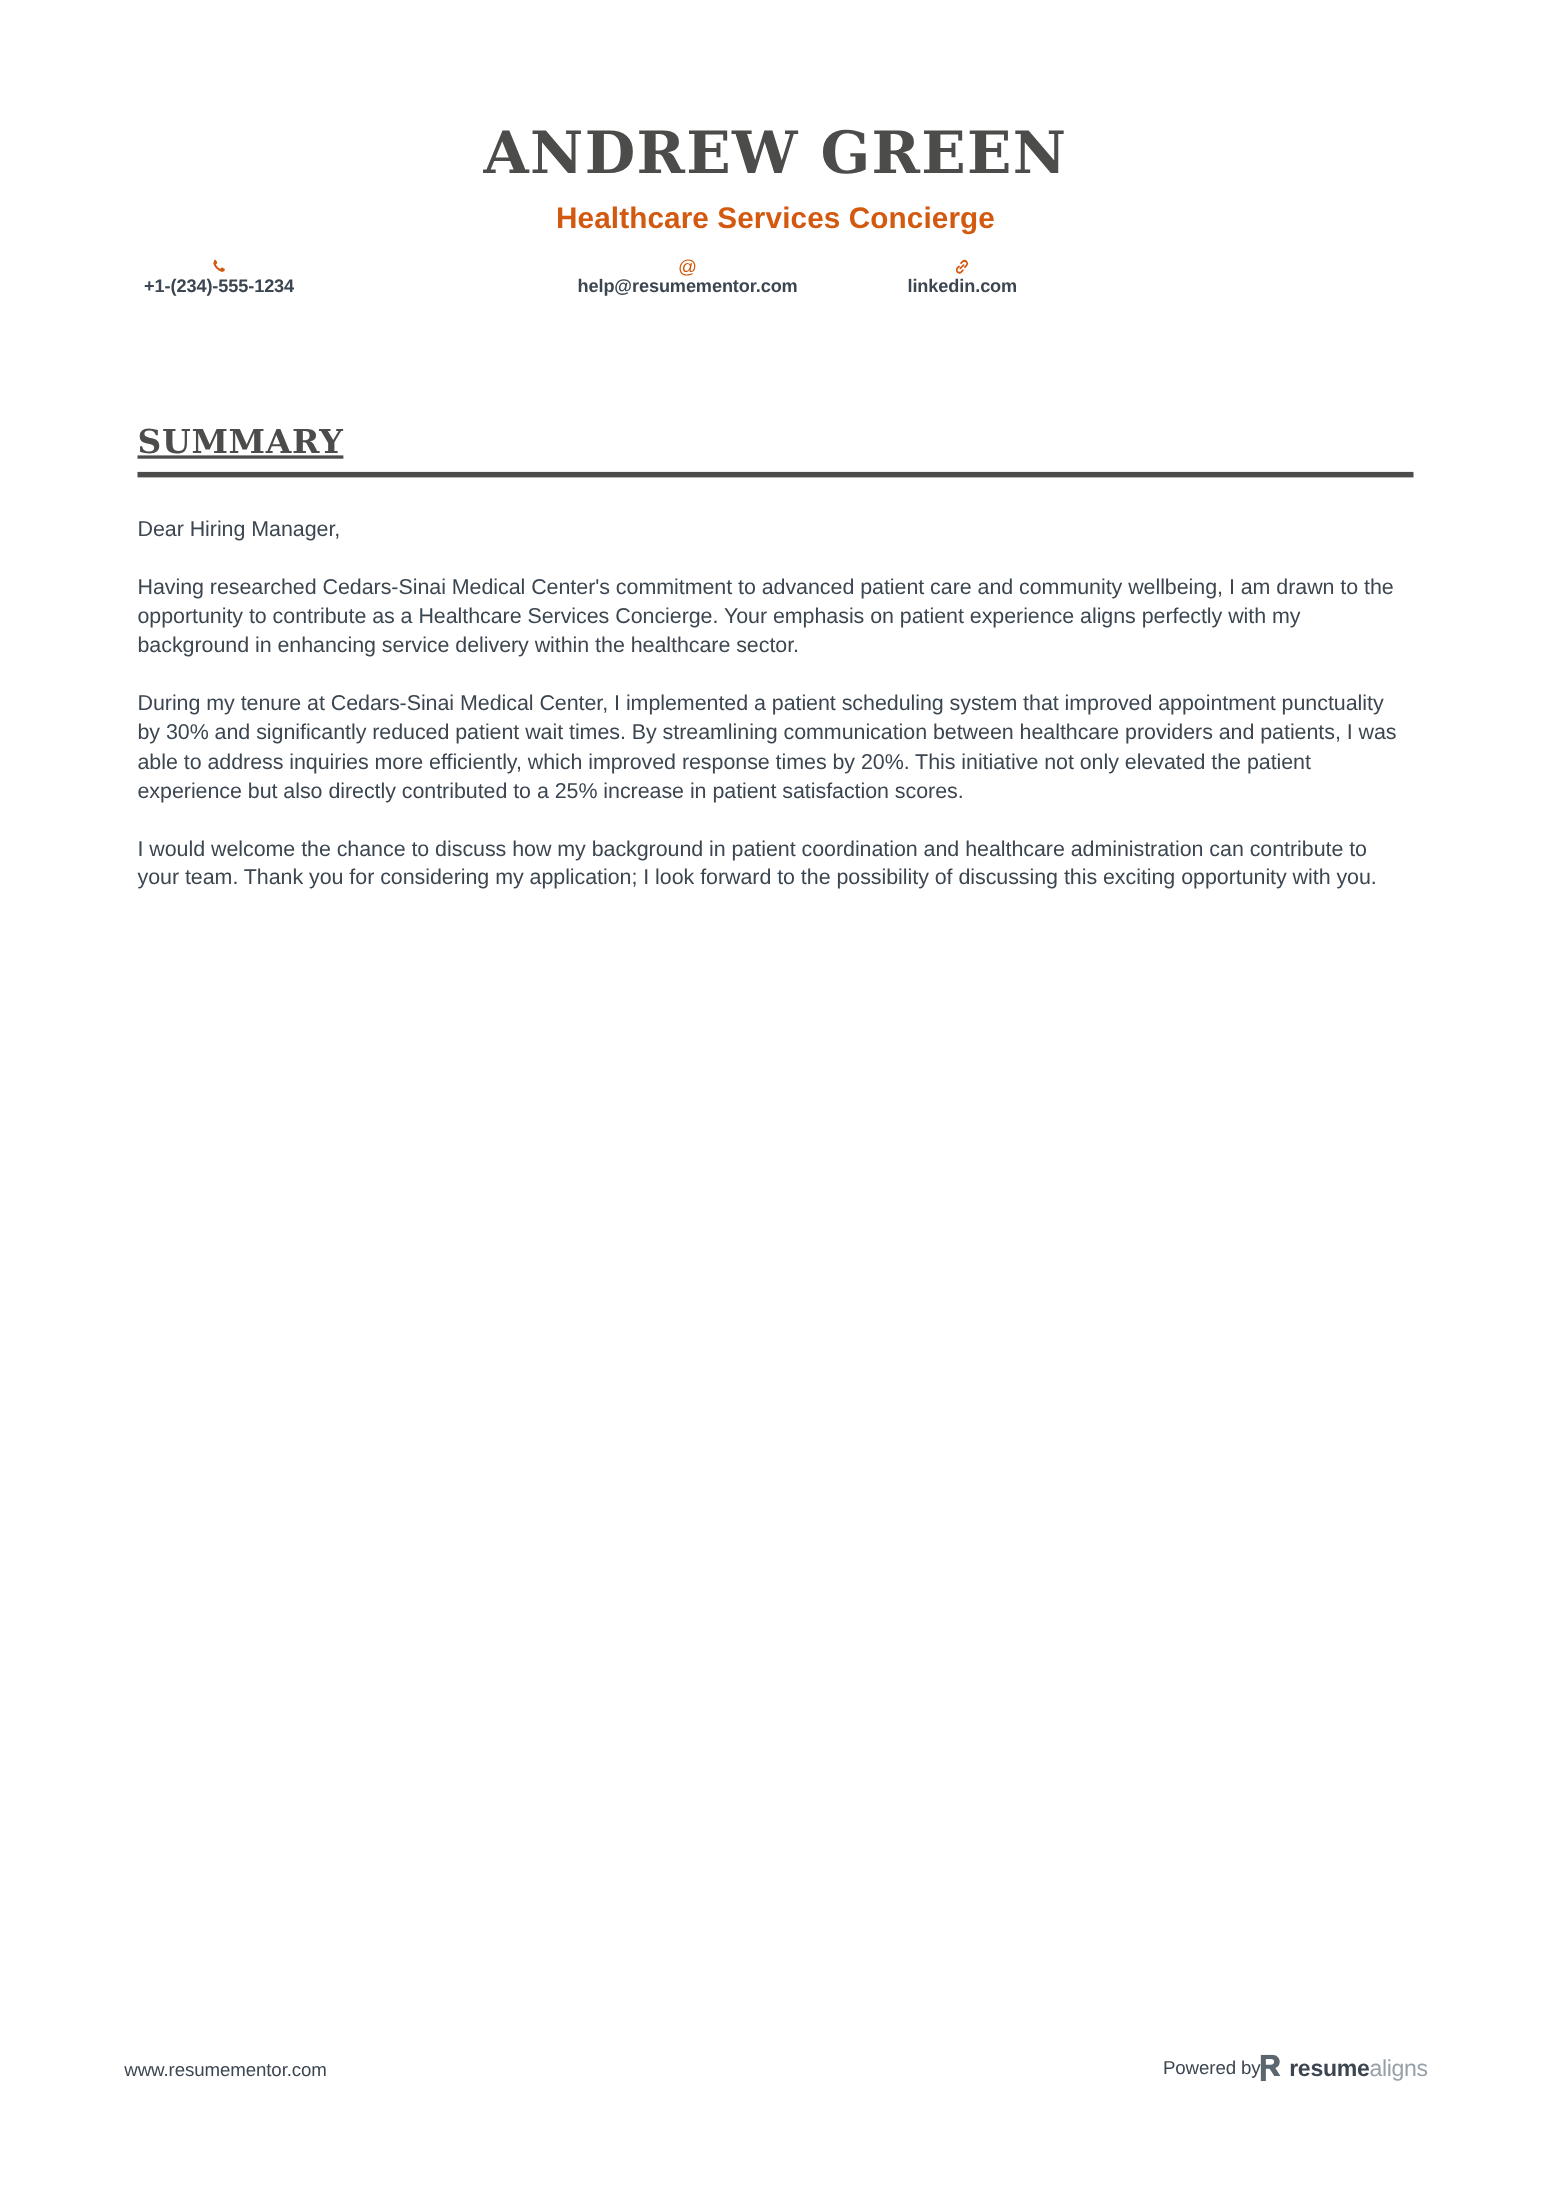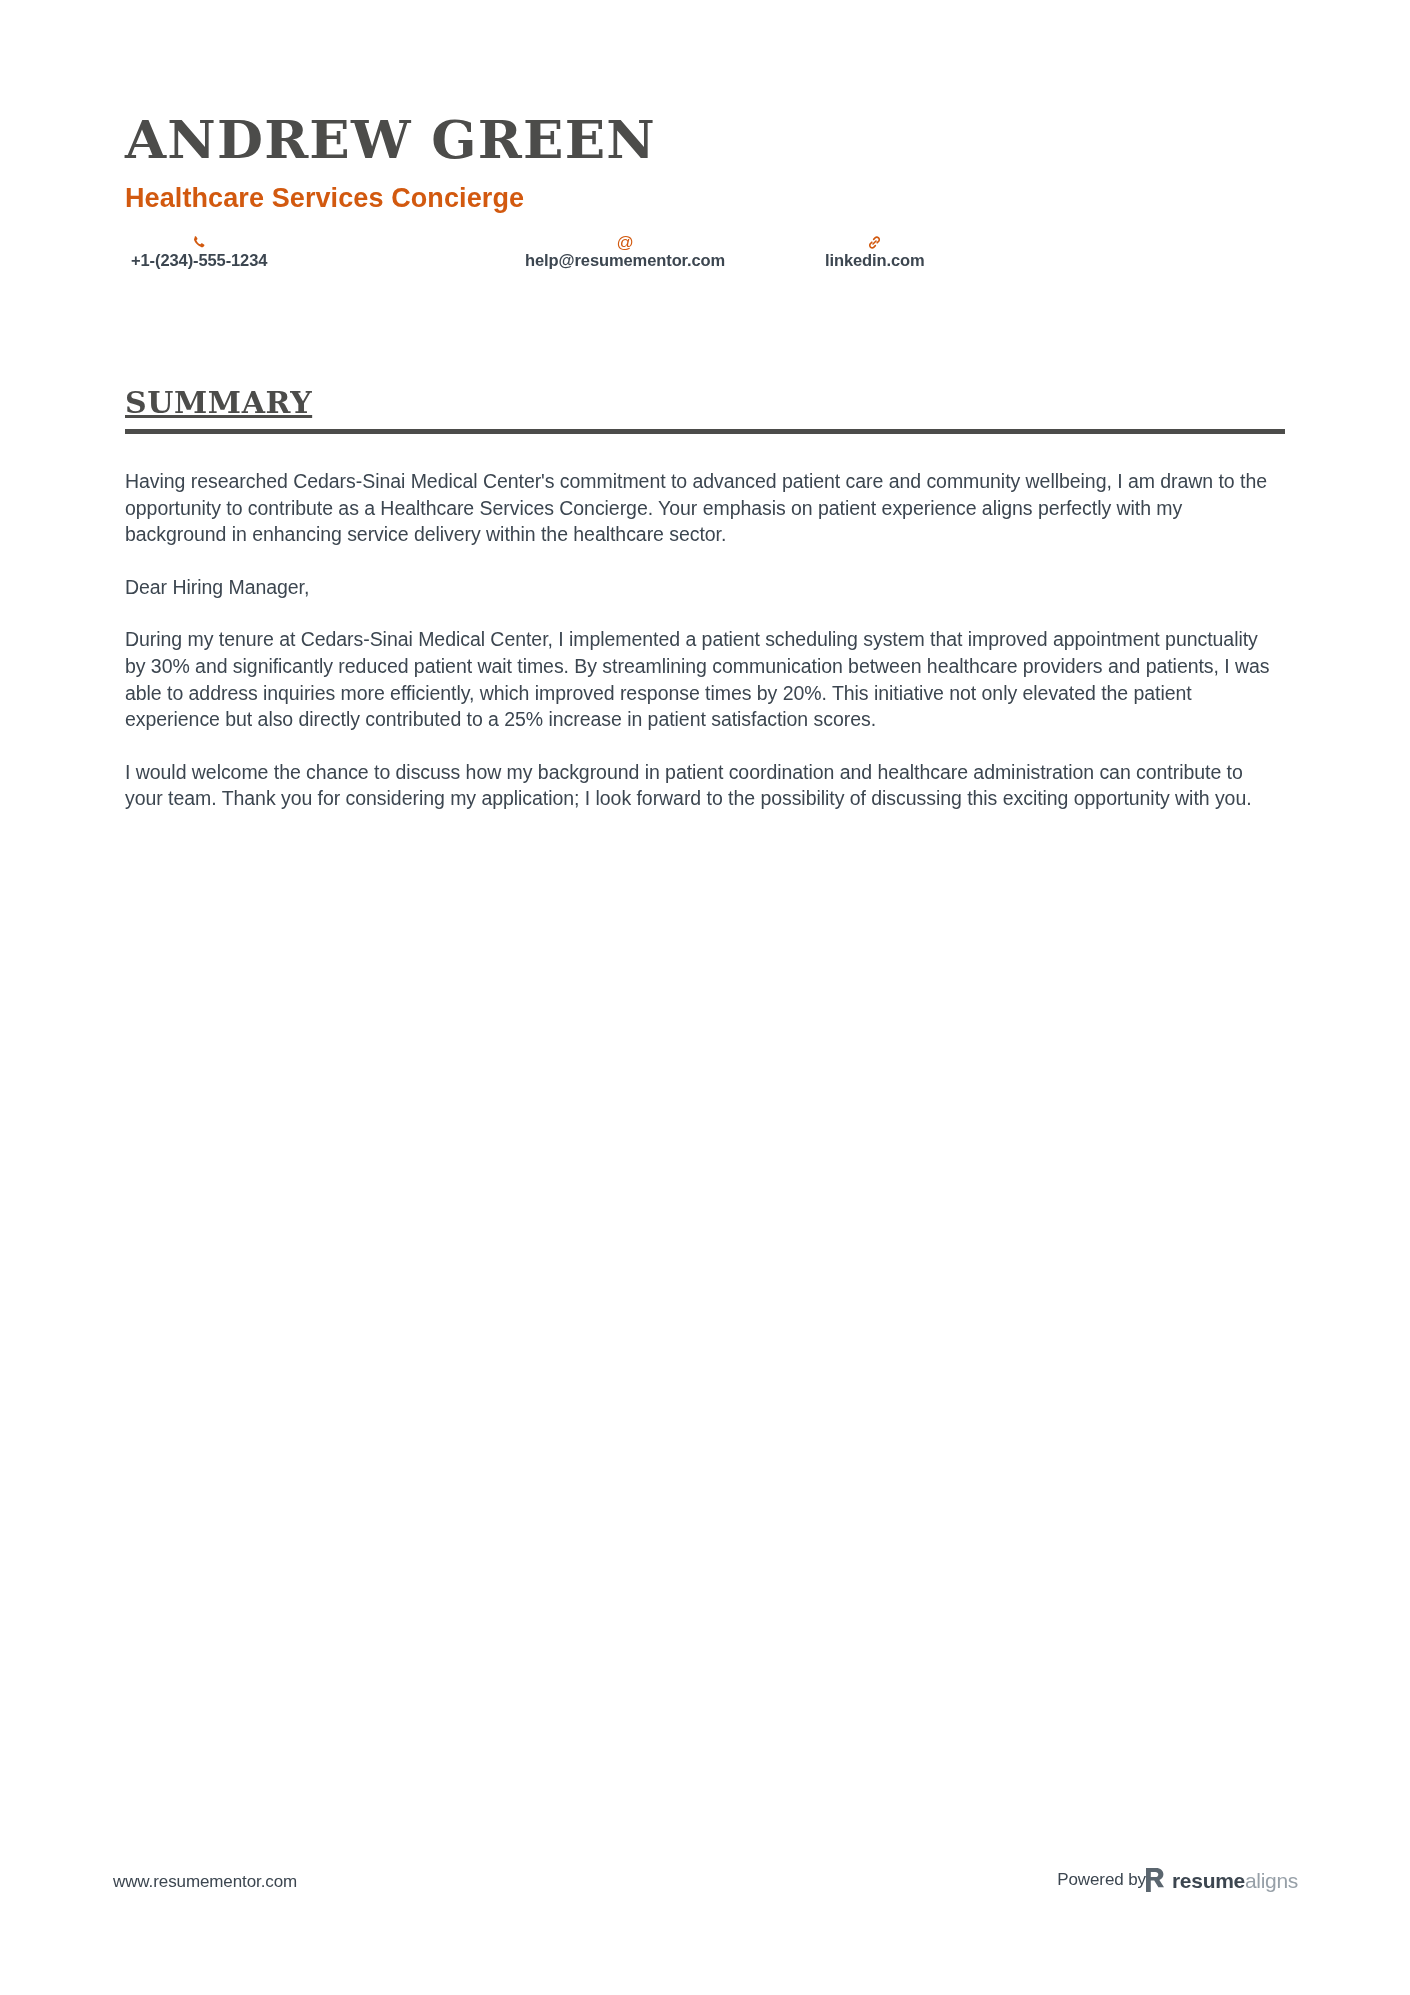--- a/index.html
+++ b/index.html
@@ -20,20 +20,21 @@
     inset: 0;
     background: #ffffff;
   }
 
   
   .header {
     position: absolute;
     left: 125px;
     top: 112px;
     width: 1160px;
+    text-align: center;
   }
 
   .name {
     font-family: "DejaVu Serif", "Liberation Serif", serif;
     font-weight: 700;
     font-size: 53px;
     letter-spacing: 1.2px;
     color: #4c4c4a;
     line-height: 1.05;
     margin: 0;
@@ -234,22 +235,22 @@
 
 
     </div>
   </div>
 
   <div class="section">
     <h2 class="section-heading">SUMMARY</h2>
     <div class="section-rule"></div>
 
     <div class="body-block">
+      <p class="para salutation">Dear Hiring Manager,</p>
       <p class="para">Having researched Cedars-Sinai Medical Center's commitment to advanced patient care and community wellbeing, I am drawn to the opportunity to contribute as a Healthcare Services Concierge. Your emphasis on patient experience aligns perfectly with my background in enhancing service delivery within the healthcare sector.</p>
-      <p class="para salutation">Dear Hiring Manager,</p>
       <p class="para">During my tenure at Cedars-Sinai Medical Center, I implemented a patient scheduling system that improved appointment punctuality by 30% and significantly reduced patient wait times. By streamlining communication between healthcare providers and patients, I was able to address inquiries more efficiently, which improved response times by 20%. This initiative not only elevated the patient experience but also directly contributed to a 25% increase in patient satisfaction scores.</p>
       <p class="para">I would welcome the chance to discuss how my background in patient coordination and healthcare administration can contribute to your team. Thank you for considering my application; I look forward to the possibility of discussing this exciting opportunity with you.</p>
     </div>
   </div>
 
   <div class="footer">
     <span class="footer-url">www.resumementor.com</span>
 
     <div class="footer-brand">
       <span class="powered-by">Powered by</span>

